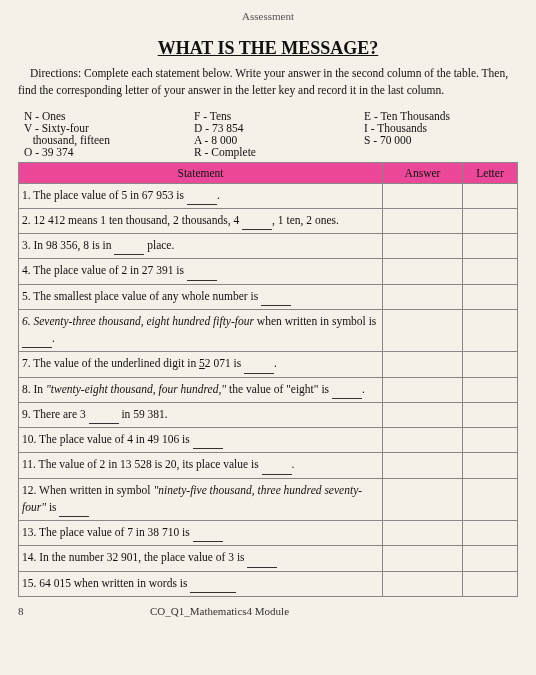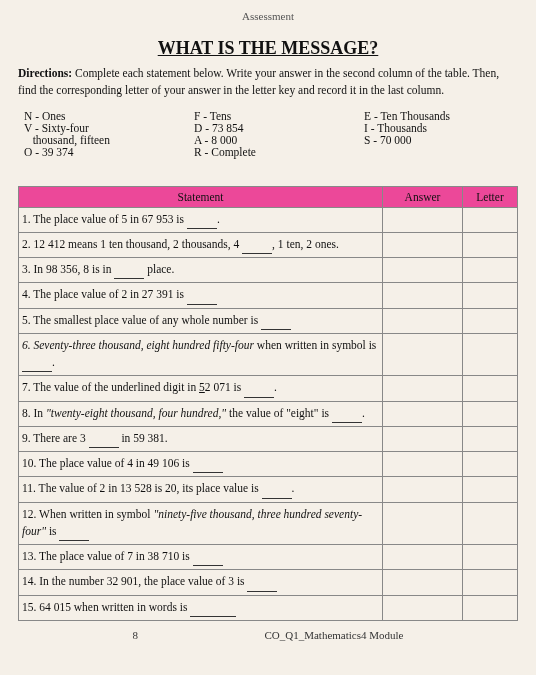--- a/index.html
+++ b/index.html
@@ -23,25 +23,25 @@
       font-size: 18px;
       font-weight: bold;
       margin-bottom: 6px;
       text-decoration: underline;
     }
     .directions {
       font-size: 11.5px;
       margin-bottom: 8px;
       line-height: 1.5;
     }
-    .directions b { font-weight: bold; }
+    .directions b { font-weight: normal; margin-left: 12px; }
     .key-table {
       width: 100%;
       border-collapse: collapse;
-      margin-bottom: 26px;
+      margin-bottom: 2px;
       font-size: 11.5px;
     }
     .key-table td {
       padding: 2px 6px;
       vertical-align: top;
     }
     .key-table .key-col {
       width: 34%;
     }
     .main-table {
@@ -73,21 +73,20 @@
     .main-table td.stmt-col {
       width: auto;
     }
     .underline-blank {
       display: inline-block;
       border-bottom: 1px solid #333;
       min-width: 30px;
     }
     .row-italic { font-style: italic; }
     .page-footer {
-      text-align: center;
       font-size: 11px;
       margin-top: 8px;
       color: #333;
     }
     .underline { text-decoration: underline; }
   </style>
 </head>
 <body>
 
 <div class="page-top">Assessment</div>

